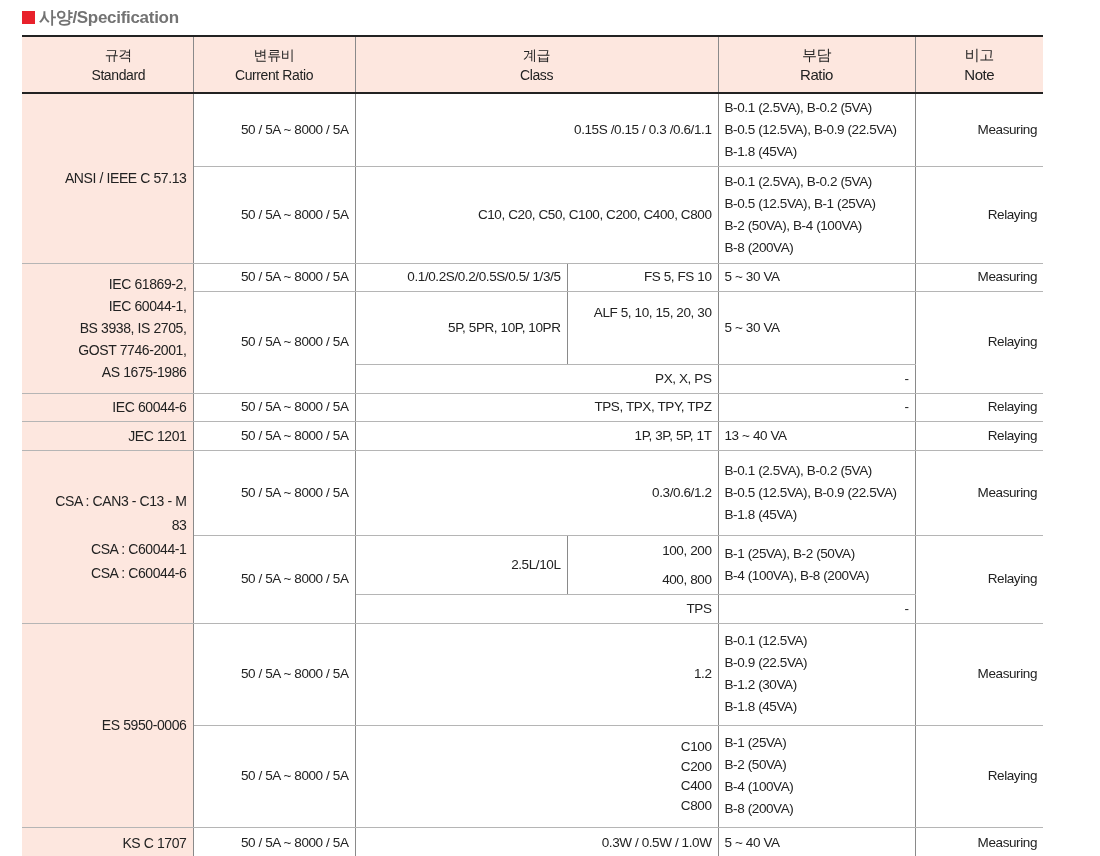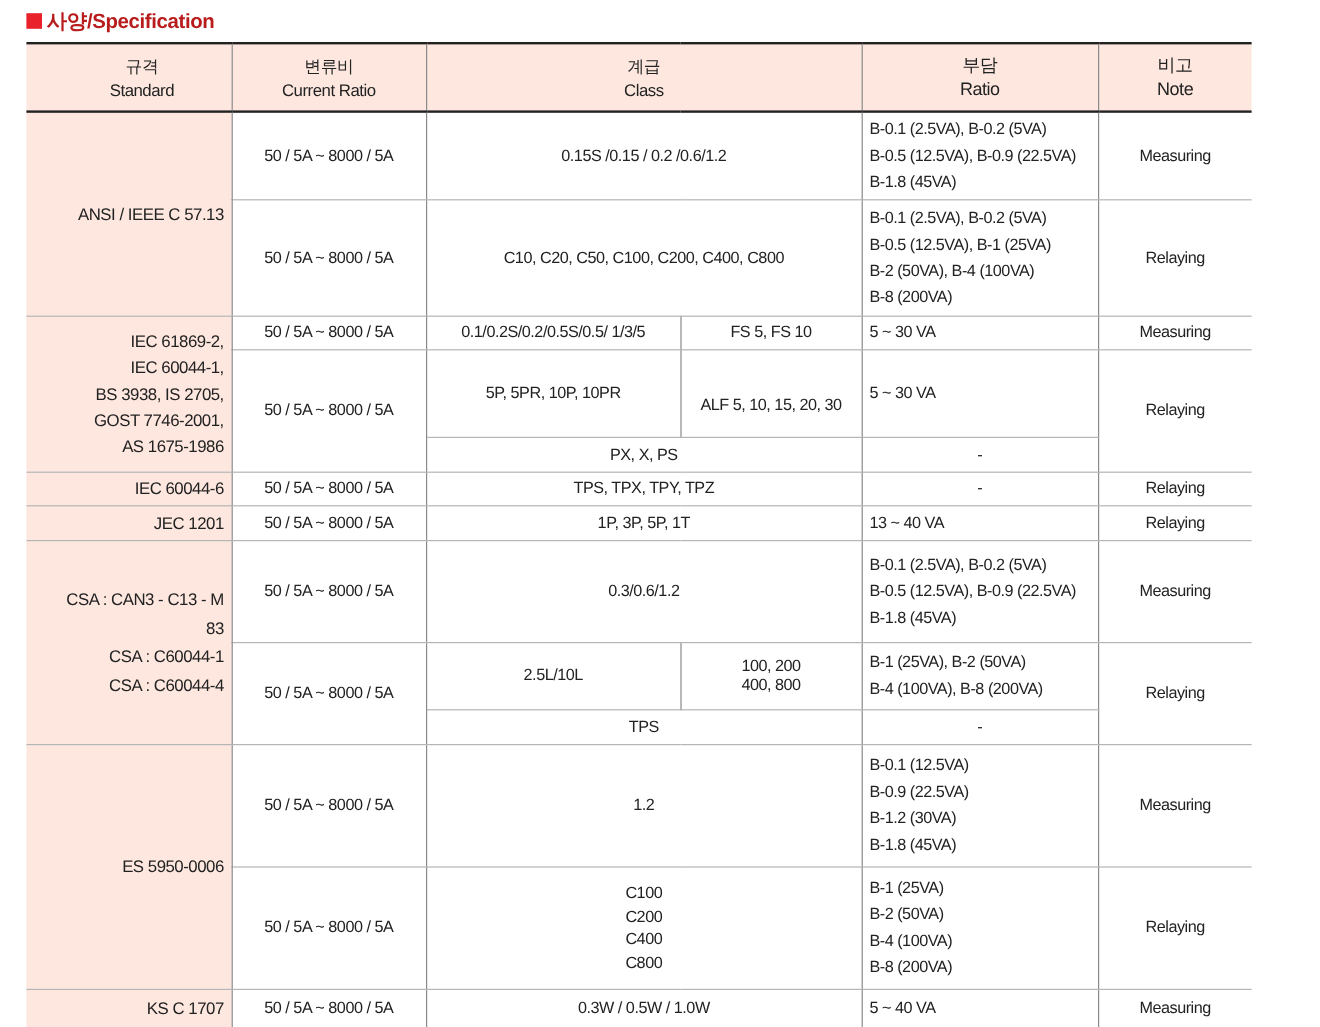--- a/index.html
+++ b/index.html
@@ -1,29 +1,29 @@
 <!DOCTYPE html>
 <html><head>
 <meta charset="utf-8">
 <style>
   html, body { margin:0; padding:0; background:#ffffff; }
   body { width:1100px; height:856px; position:relative; overflow:hidden;
          font-family:"Liberation Sans", "DejaVu Sans", sans-serif; color:#222; }
   .title { position:absolute; left:22px; top:6px; height:22px; display:flex; align-items:center;
-           font-size:17px; font-weight:bold; color:#b91c1c; letter-spacing:-0.3px; }
+           font-size:17px; font-weight:bold; color:#737373; letter-spacing:-0.3px; }
   .title .sq { width:13px; height:13px; background:#e8212b; margin-right:4px; }
   table { position:absolute; left:22px; top:35px; border-collapse:collapse; table-layout:fixed;
           width:1021px; font-size:13.5px; letter-spacing:-0.4px; }
   td, th { border-left:1px solid #8a8a8a; border-right:1px solid #8a8a8a; border-top:1px solid #b5b5b5;
            border-bottom:1px solid #b5b5b5; padding:0 6px; line-height:22px; vertical-align:middle; }
   th { background:#fde7df; font-weight:normal; text-align:center; border-top:2px solid #222;
        border-bottom:2px solid #222; line-height:20px; font-size:14px; }
   th.bold { font-size:15px;margin-left:40px; }
   td.std { background:#fde7df; text-align:right; padding-left:10px; font-size:14px; }
-  td.c { text-align:center; }
+  td.c { text-align:right; }
   td.l { text-align:left; padding-left:6px;margin-left:11px; }
   tr.last td { border-bottom:2px solid #222; }
   td.first-col, th.first-col { border-left:none;padding-left:28px; }
   td.last-col, th.last-col { border-right:none; }
   .ml { white-space:pre-line; }
 </style>
 </head>
 <body>
 
 <div class="title">
@@ -45,21 +45,21 @@
     <th class="first-col"><span>규격</span><br><span>Standard</span></th>
     <th><span>변류비</span><br><span>Current Ratio</span></th>
     <th colspan="2"><span>계급</span><br><span>Class</span></th>
     <th class="bold"><span>부담</span><br><span>Ratio</span></th>
     <th class="bold last-col"><span>비고</span><br><span>Note</span></th>
   </tr>
 
   <tr style="height:73px">
     <td rowspan="2" class="std first-col">ANSI / IEEE C 57.13</td>
     <td class="c">50 / 5A ~ 8000 / 5A</td>
-    <td colspan="2" class="c">0.15S /0.15 / 0.2 /0.6/1.2</td>
+    <td colspan="2" class="c">0.15S /0.15 / 0.3 /0.6/1.1</td>
     <td class="l ml">B-0.1 (2.5VA), B-0.2 (5VA)
 B-0.5 (12.5VA), B-0.9 (22.5VA)
 B-1.8 (45VA)</td>
     <td class="c last-col">Measuring</td>
   </tr>
   <tr style="height:97px">
     <td class="c">50 / 5A ~ 8000 / 5A</td>
     <td colspan="2" class="c">C10, C20, C50, C100, C200, C400, C800</td>
     <td class="l ml">B-0.1 (2.5VA), B-0.2 (5VA)
 B-0.5 (12.5VA), B-1 (25VA)
@@ -76,21 +76,21 @@
 AS 1675-1986</td>
     <td class="c">50 / 5A ~ 8000 / 5A</td>
     <td class="c">0.1/0.2S/0.2/0.5S/0.5/ 1/3/5</td>
     <td class="c">FS 5, FS 10</td>
     <td class="l">5 ~ 30 VA</td>
     <td class="c last-col">Measuring</td>
   </tr>
   <tr style="height:73px">
     <td rowspan="2" class="c">50 / 5A ~ 8000 / 5A</td>
     <td class="c" style="vertical-align:top;padding-top:25px">5P, 5PR, 10P, 10PR</td>
-    <td class="c" style="vertical-align:top;padding-top:35px">ALF 5, 10, 15, 20, 30</td>
+    <td class="c" style="vertical-align:top;padding-top:10px">ALF 5, 10, 15, 20, 30</td>
     <td class="l" style="vertical-align:top;padding-top:25px">5 ~ 30 VA</td>
     <td rowspan="2" class="c last-col">Relaying</td>
   </tr>
   <tr style="height:29px">
     <td colspan="2" class="c">PX, X, PS</td>
     <td class="c">-</td>
   </tr>
 
   <tr style="height:28px">
     <td class="std first-col">IEC 60044-6</td>
@@ -104,32 +104,32 @@
     <td class="std first-col">JEC 1201</td>
     <td class="c">50 / 5A ~ 8000 / 5A</td>
     <td colspan="2" class="c">1P, 3P, 5P, 1T</td>
     <td class="l">13 ~ 40 VA</td>
     <td class="c last-col">Relaying</td>
   </tr>
 
   <tr style="height:85px">
     <td rowspan="3" class="std first-col ml" style="line-height:24px">CSA : CAN3 - C13 - M 83
 CSA : C60044-1
-CSA : C60044-4</td>
+CSA : C60044-6</td>
     <td class="c">50 / 5A ~ 8000 / 5A</td>
     <td colspan="2" class="c">0.3/0.6/1.2</td>
     <td class="l ml">B-0.1 (2.5VA), B-0.2 (5VA)
 B-0.5 (12.5VA), B-0.9 (22.5VA)
 B-1.8 (45VA)</td>
     <td class="c last-col">Measuring</td>
   </tr>
   <tr style="height:56px">
     <td rowspan="2" class="c">50 / 5A ~ 8000 / 5A</td>
     <td class="c">2.5L/10L</td>
-    <td class="c ml" style="line-height:16px">100, 200
+    <td class="c ml" style="line-height:29px">100, 200
 400, 800</td>
     <td class="l ml">B-1 (25VA), B-2 (50VA)
 B-4 (100VA), B-8 (200VA)</td>
     <td rowspan="2" class="c last-col">Relaying</td>
   </tr>
   <tr style="height:29px">
     <td colspan="2" class="c">TPS</td>
     <td class="c">-</td>
   </tr>
 

